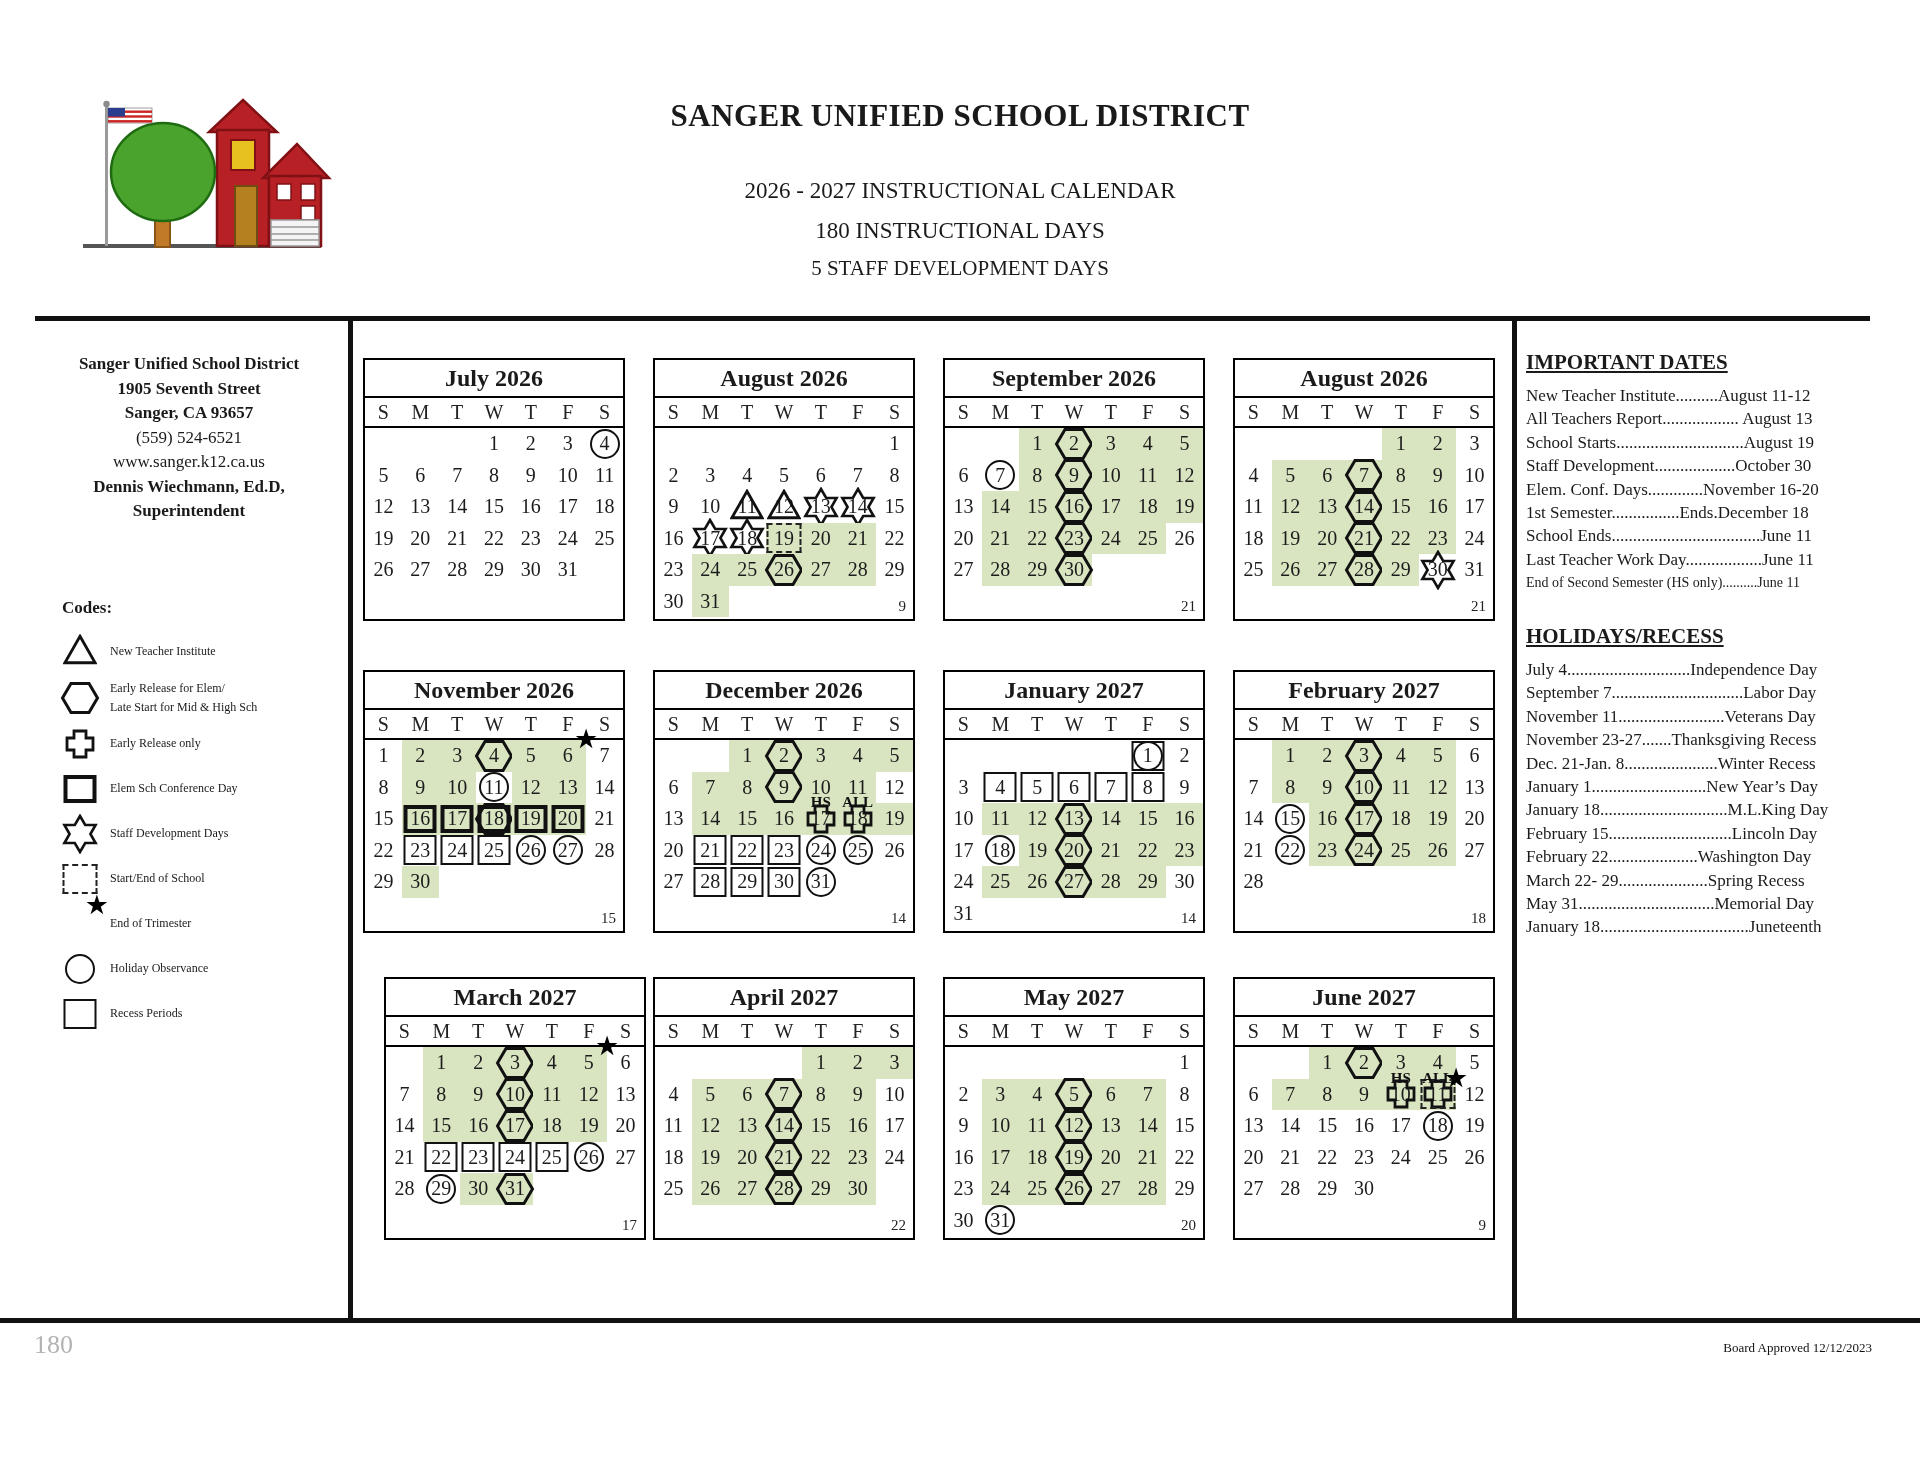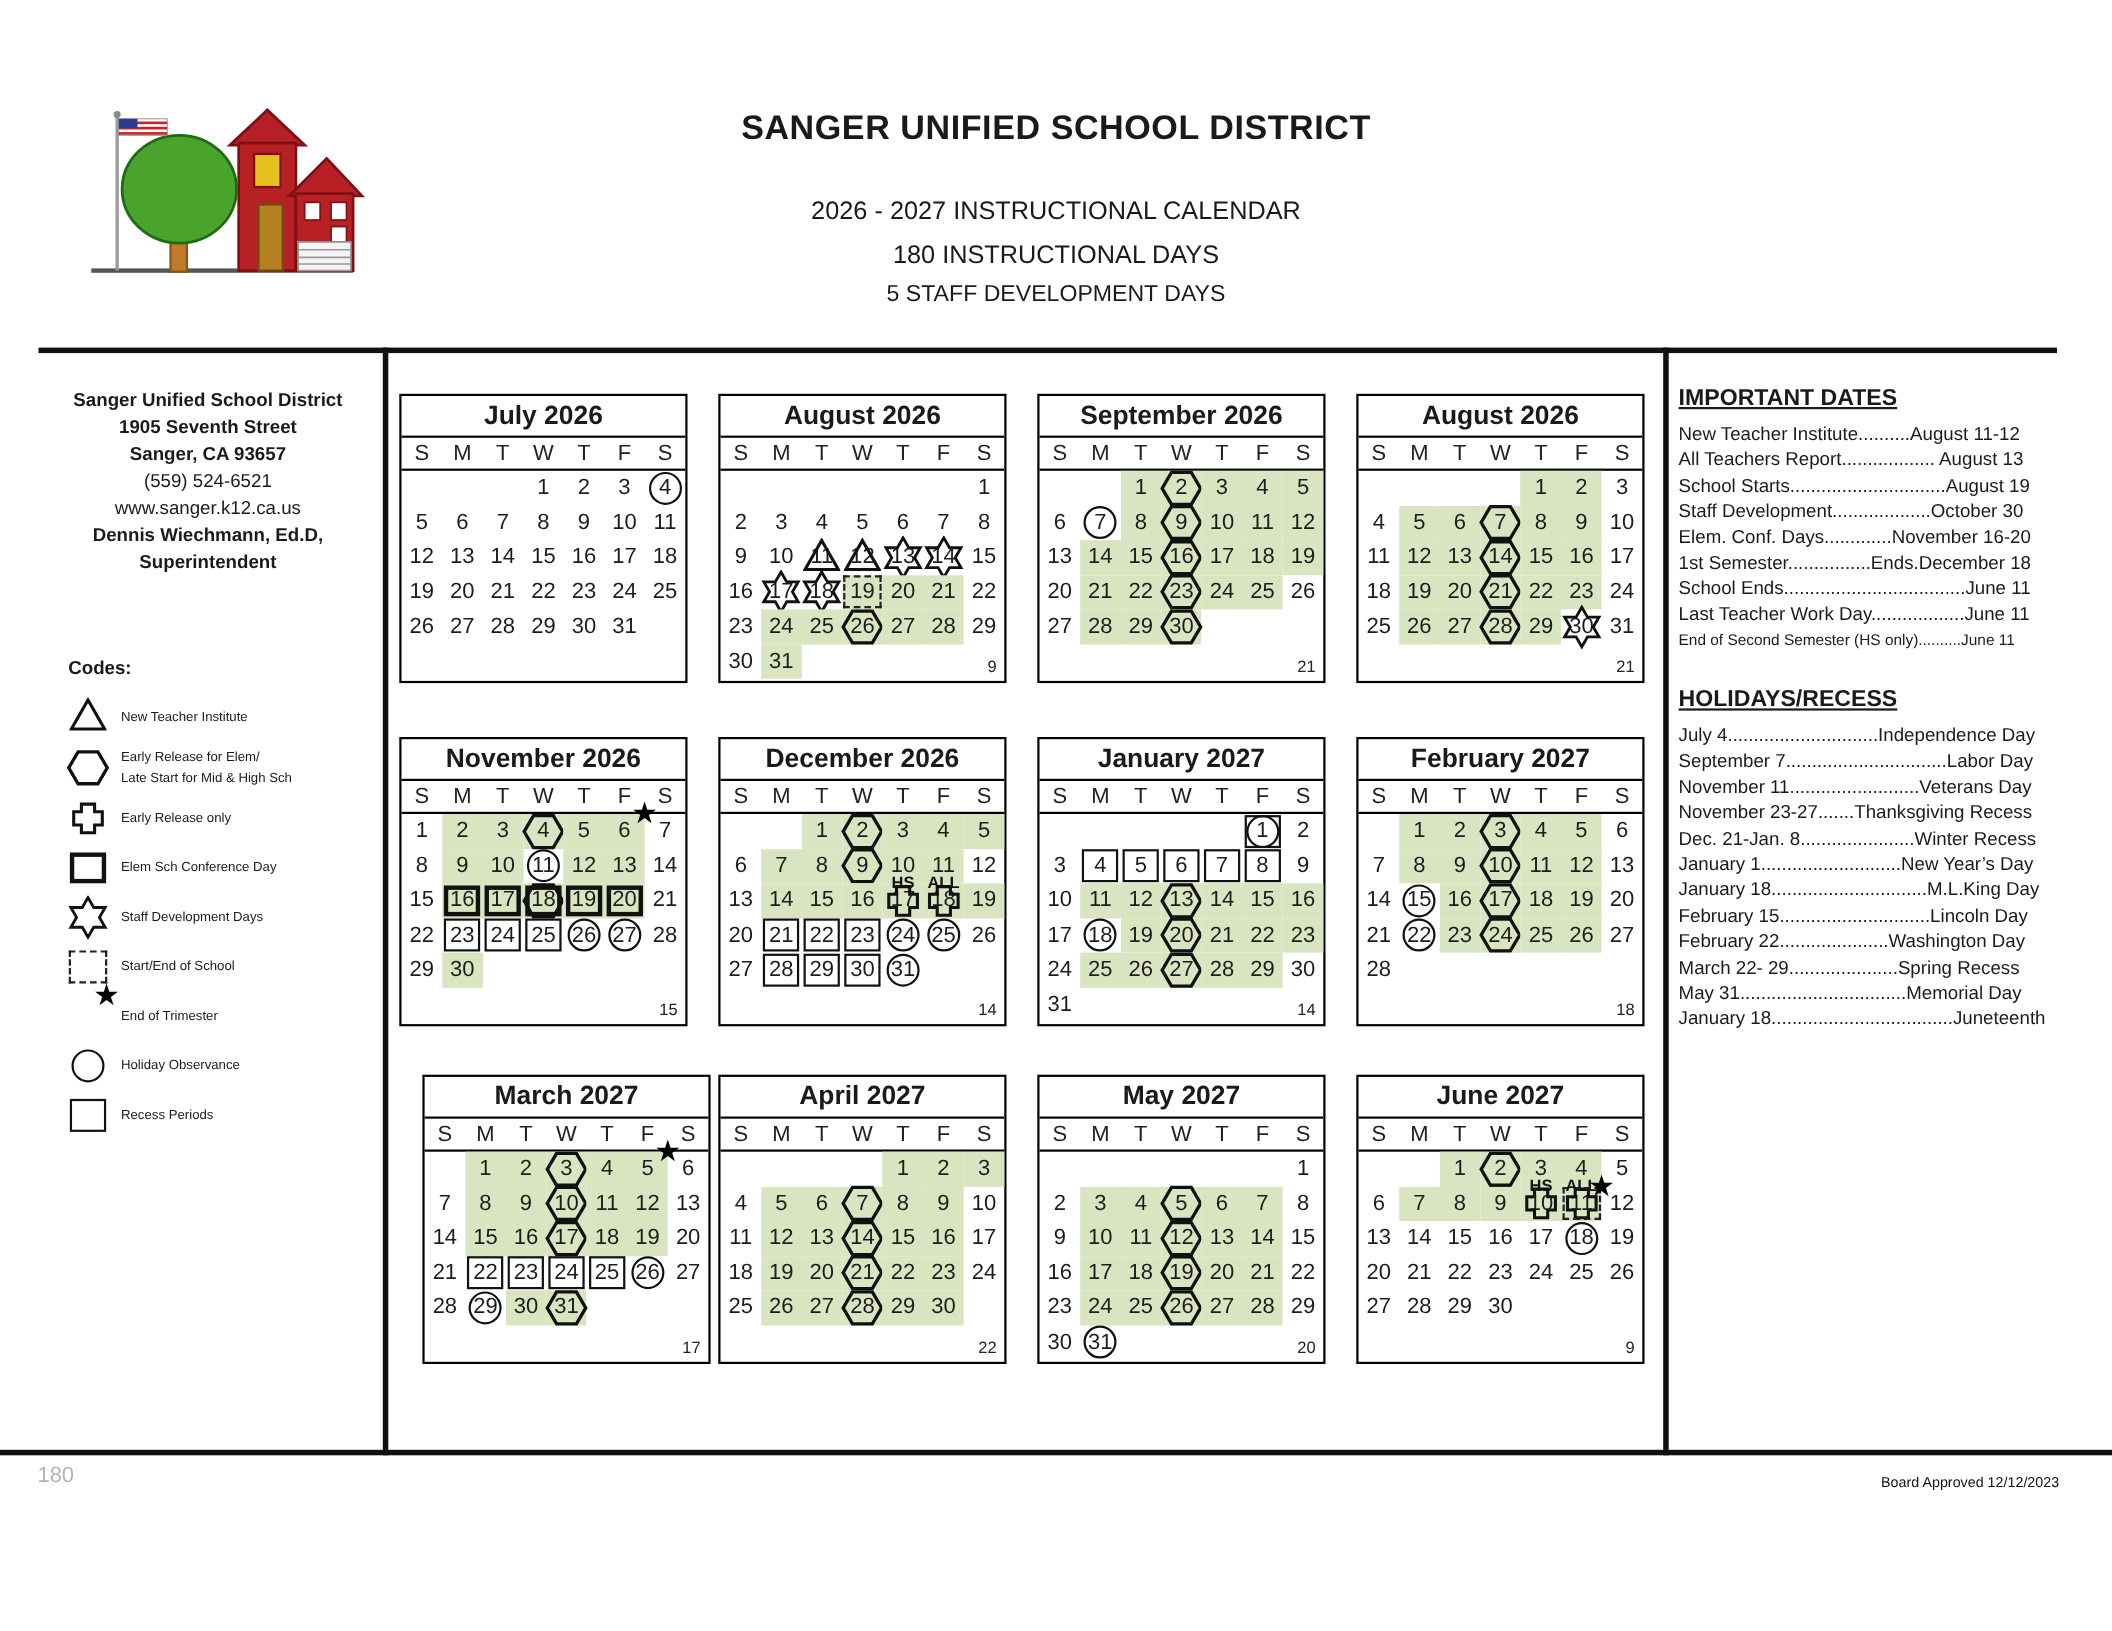--- a/index.html
+++ b/index.html
@@ -1,17 +1,17 @@
 <!DOCTYPE html>
 <html><head>
 <meta charset="utf-8">
 <style>
   html,body{margin:0;padding:0;background:#fff;}
   .page{position:relative;width:1920px;height:1409px;background:#fff;overflow:hidden;
-        font-family:Liberation Sans, sans-serif;color:#1a1a1a;--shade:#d9e4c1;}
+        font-family:Liberation Serif, serif;color:#1a1a1a;--shade:#d9e4c1;}
   
   .hdr-title{position:absolute;left:460px;top:98px;width:1000px;text-align:center;
              font-size:31px;font-weight:bold;letter-spacing:.5px;}
   .hdr-sub{position:absolute;left:460px;width:1000px;text-align:center;}
   .hdr-sub1{top:178px;font-size:23px;}
   .hdr-sub2{top:218px;font-size:23px;}
   .hdr-sub3{top:256px;font-size:21px;}
   
   .rule{position:absolute;background:#111;}
   .rule-top{left:35px;top:316px;width:1835px;height:5px;}
@@ -51,21 +51,21 @@
   .mk-sqd{width:35px;height:30px;border:2.5px dashed #222;box-sizing:border-box;}
   .mk-starf{left:auto;top:-14px;right:-12px;transform:none;font-size:27px;line-height:1;color:#000;}
   .mk-label{top:-9px;transform:translateX(-50%);font-size:15px;font-weight:bold;color:#111;}
   
   .sidebar-sec{position:absolute;left:1526px;width:346px;}
   .impdates{top:350px;} .holidays{top:624px;}
   .sb-h{font-size:21px;font-weight:bold;text-decoration:underline;margin-bottom:9px;}
   .sb-line{font-size:17px;line-height:23.4px;white-space:nowrap;}
   .sb-line.small{font-size:14px;}
   
-  .pageno{position:absolute;left:34px;top:1330px;font-size:20px;color:#b3b3b3;}
+  .pageno{position:absolute;left:34px;top:1330px;font-size:26px;color:#b3b3b3;}
   .approved{position:absolute;left:1526px;top:1340px;width:346px;text-align:right;
             font-size:13px;color:#111;}
   .logo{position:absolute;left:75px;top:88px;width:258px;height:170px;}
 </style>
 </head>
 <body>
 
 <div class="page" style="--shade: #d9e4c1;">
 
   <svg class="logo" viewBox="0 0 258 170">

